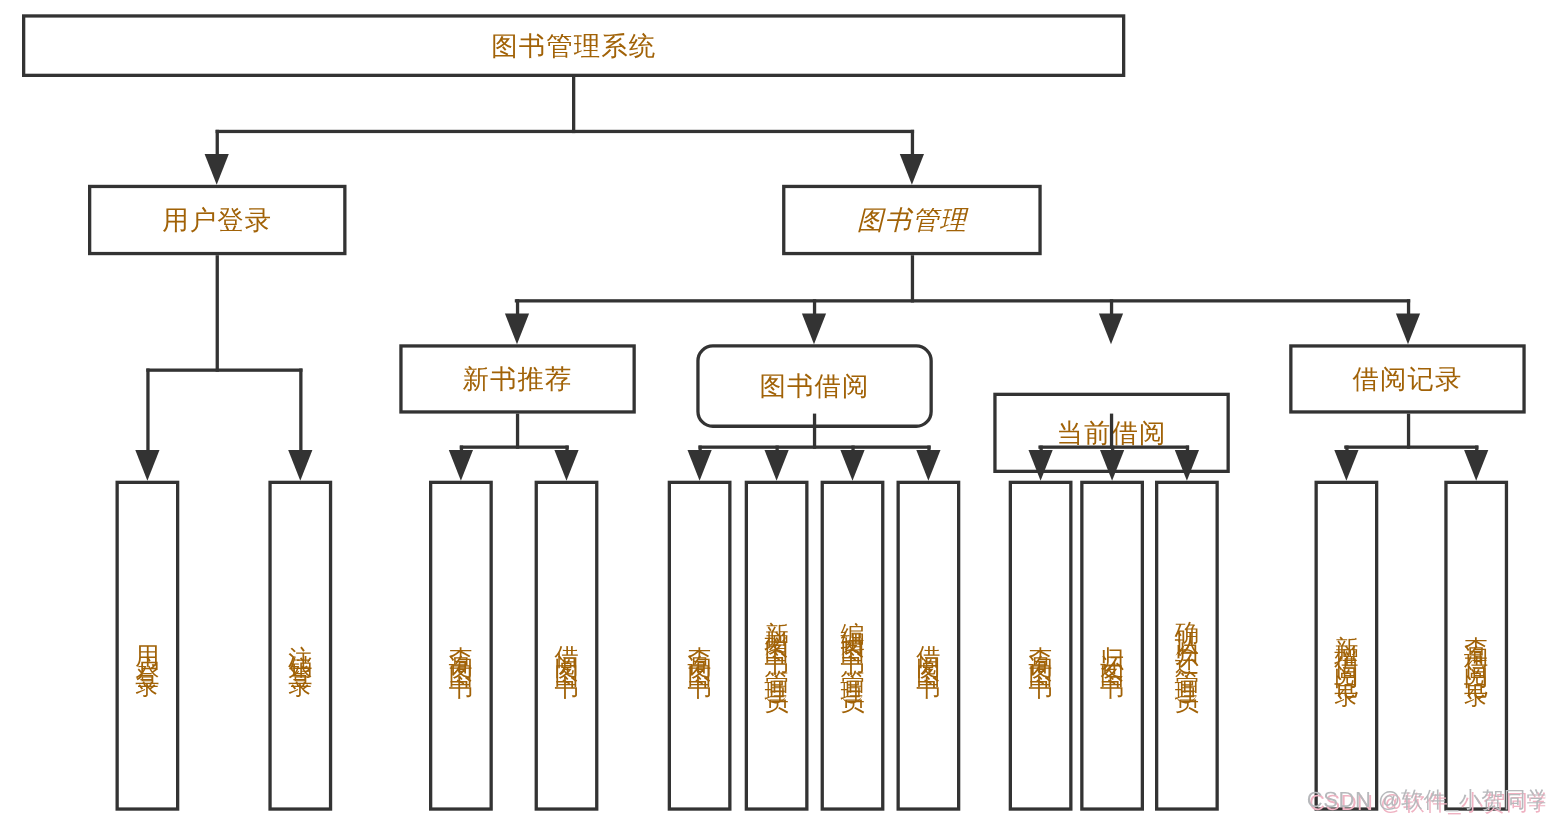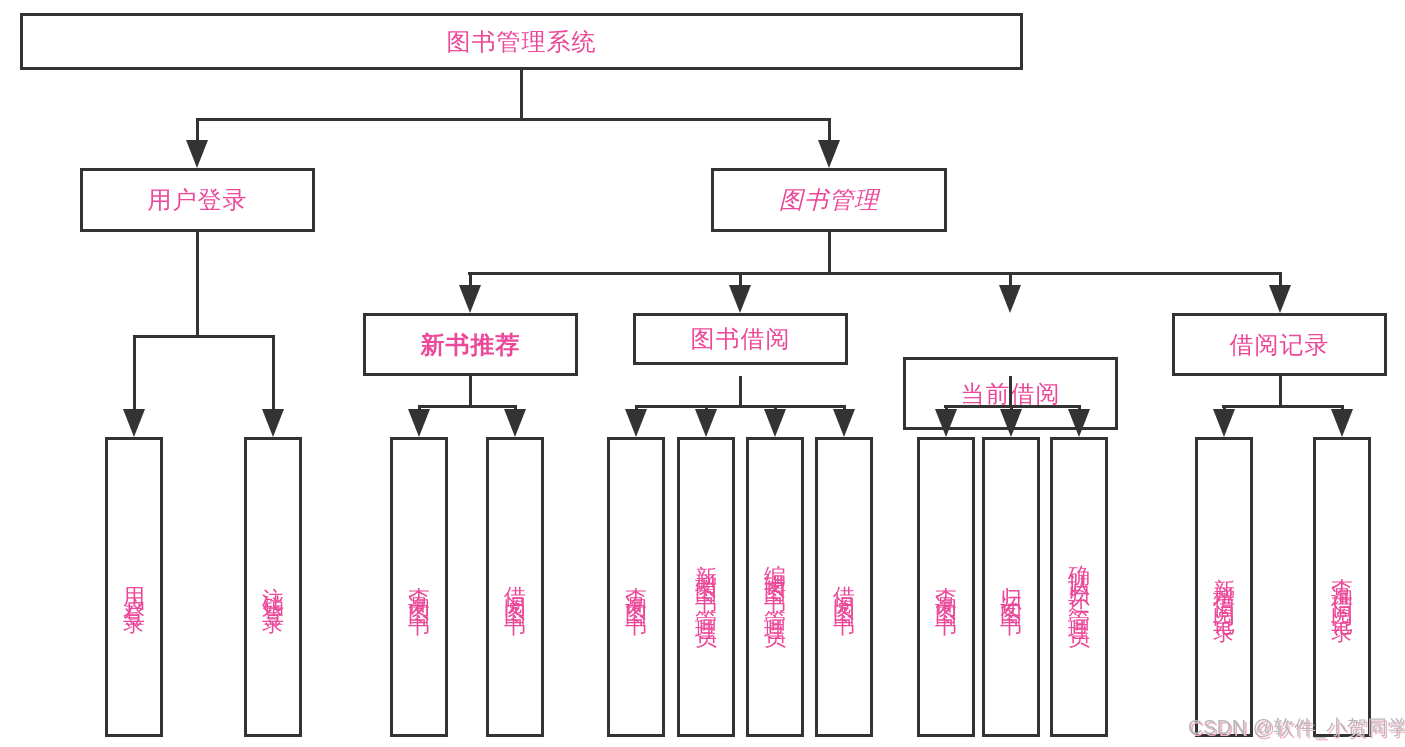--- a/index.html
+++ b/index.html
@@ -3,21 +3,21 @@
 <meta charset="utf-8">
 <style>
   :root { --line:#333333; }
   html,body { margin:0; padding:0; background:#ffffff; }
   #stage {
     position:relative; width:1405px; height:747px; background:#ffffff;
     font-family:"Liberation Sans","DejaVu Sans",sans-serif; overflow:hidden;
   }
   .box {
     position:absolute; box-sizing:border-box; background:#ffffff;
-    border:3px solid var(--line); color:#ec4899;
+    border:3px solid var(--line); color:#a16207;
     display:flex; align-items:center; justify-content:center;
     font-size:24px; letter-spacing:1px; white-space:nowrap;
   }
   .leaf { width:58px; top:437px; height:300px; }
   .vtext {
     writing-mode:vertical-rl; text-orientation:mixed;
     font-size:22px; line-height:1; letter-spacing:9px; white-space:nowrap;
   }
   .line { position:absolute; background:var(--line); }
   .arrow { position:absolute; width:22px; }
@@ -39,22 +39,22 @@
 </head>
 <body>
 
 <div id="stage">
 
   <div class="box" style="left:20px; top:13px; width:1003px; height:57px;">图书管理系统</div>
 
   <div class="box" style="left:80px; top:168px; width:235px; height:64px;">用户登录</div>
   <div class="box" style="left:711px; top:168px; width:236px; height:64px;font-style:italic;">图书管理</div>
 
-  <div class="box" style="left:363px; top:313px; width:215px; height:63px;font-weight:bold;">新书推荐</div>
-  <div class="box" style="left:633px; top:313px; width:215px; height:52px;">图书借阅</div>
+  <div class="box" style="left:363px; top:313px; width:215px; height:63px;">新书推荐</div>
+  <div class="box" style="left:633px; top:313px; width:215px; height:76px;border-radius:15px;">图书借阅</div>
   <div class="box" style="left:903px; top:313px; width:215px; height:73px;margin-top:44px;">当前借阅</div>
   <div class="box" style="left:1172px; top:313px; width:215px; height:63px;">借阅记录</div>
 
   <div class="box leaf" style="left:105px;">
     <span class="vtext">用户登录</span>
   </div>
   <div class="box leaf" style="left:244px;">
     <span class="vtext">注销登录</span>
   </div>
 

